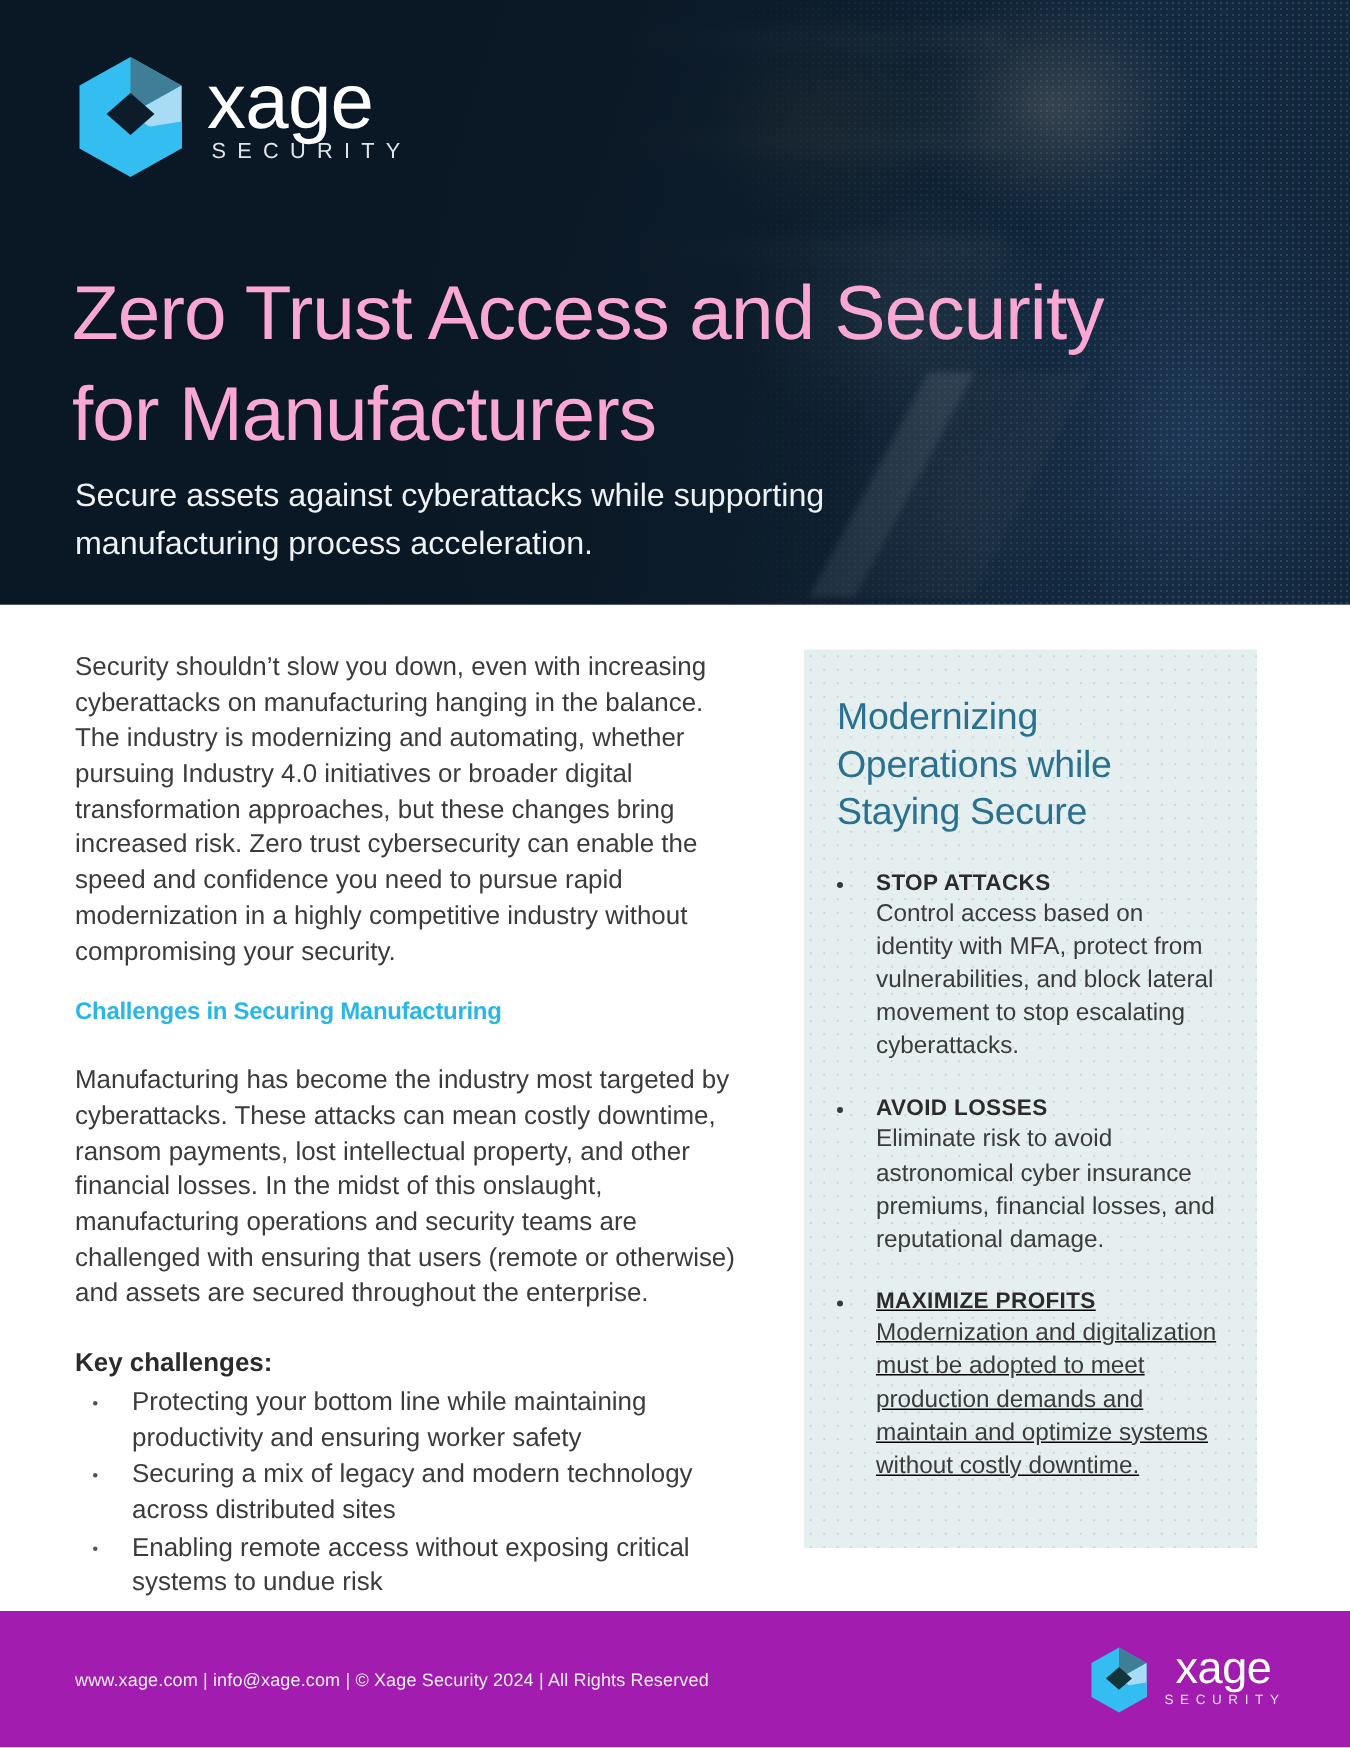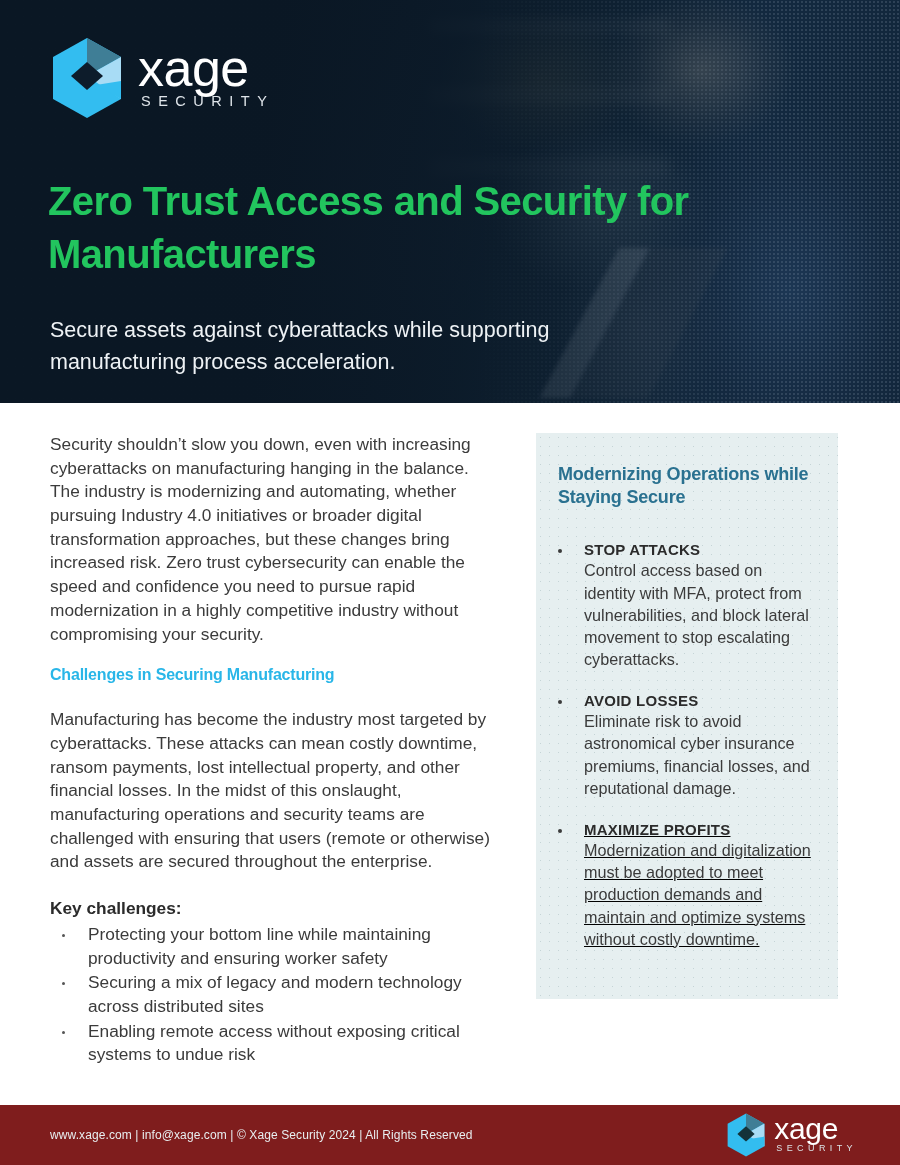--- a/index.html
+++ b/index.html
@@ -112,24 +112,24 @@
     color: #dfe5ea;
     letter-spacing: 7.5px;
     padding-left: 3px;
   }
 
   .hero-title {
     position: absolute;
     left: 48px;
     top: 175px;
     width: 690px;
-    font-size: 40px;
+    font-size: 51px;
     line-height: 1.32;
-    font-weight: 700;
-    color: #22c55e;
+    font-weight: 400;
+    color: #f9a8d4;
     letter-spacing: -0.6px;
   }
   .hero-sub {
     position: absolute;
     left: 50px;
     top: 315px;
     width: 610px;
     font-size: 21.5px;
     line-height: 1.48;
     font-weight: 400;
@@ -190,25 +190,25 @@
   .card {
     position: relative;
     width: 302px;
     background-color: #e6eff0;
     background-image: radial-gradient(rgba(120,150,155,.30) 0.9px, rgba(0,0,0,0) 1px);
     background-size: 9px 9px;
     padding: 30px 22px 28px 22px;
     min-height: 566px;
   }
   .card-title {
-    font-size: 18px;
+    font-size: 25px;
     line-height: 1.26;
-    font-weight: 700;
+    font-weight: 400;
     color: #2a7190;
-    margin-bottom: 33px;
+    margin-bottom: 22px;
     letter-spacing: -0.2px;
   }
   .card-list { list-style: none; }
   .card-list li {
     position: relative;
     padding-left: 26px;
     margin-bottom: 22px;
   }
   .card-list li:last-child { margin-bottom: 16px; text-decoration: underline; }
   .card-list li::before {
@@ -235,26 +235,27 @@
     line-height: 1.37;
     color: #3b3b3b;
   }
 
   
   .footer {
     position: absolute;
     left: 0;
     bottom: 0;
     width: 900px;
-    height: 60px;
-    background: #7f1d1d;
+    height: 91px;
+    background: #a21caf;
     display: flex;
     align-items: center;
     justify-content: space-between;
     padding: 0 43px 0 50px;
+    text-align: center;
   }
   .footer-text {
     font-size: 12px;
     color: #e8eef0;
     letter-spacing: .1px;
   }
   .footer-logo { display: flex; align-items: center; gap: 8px; }
   .footer-logo .logo-mark { width: 40px; height: 46px; }
   .footer-wordmark {
     font-size: 30px;

